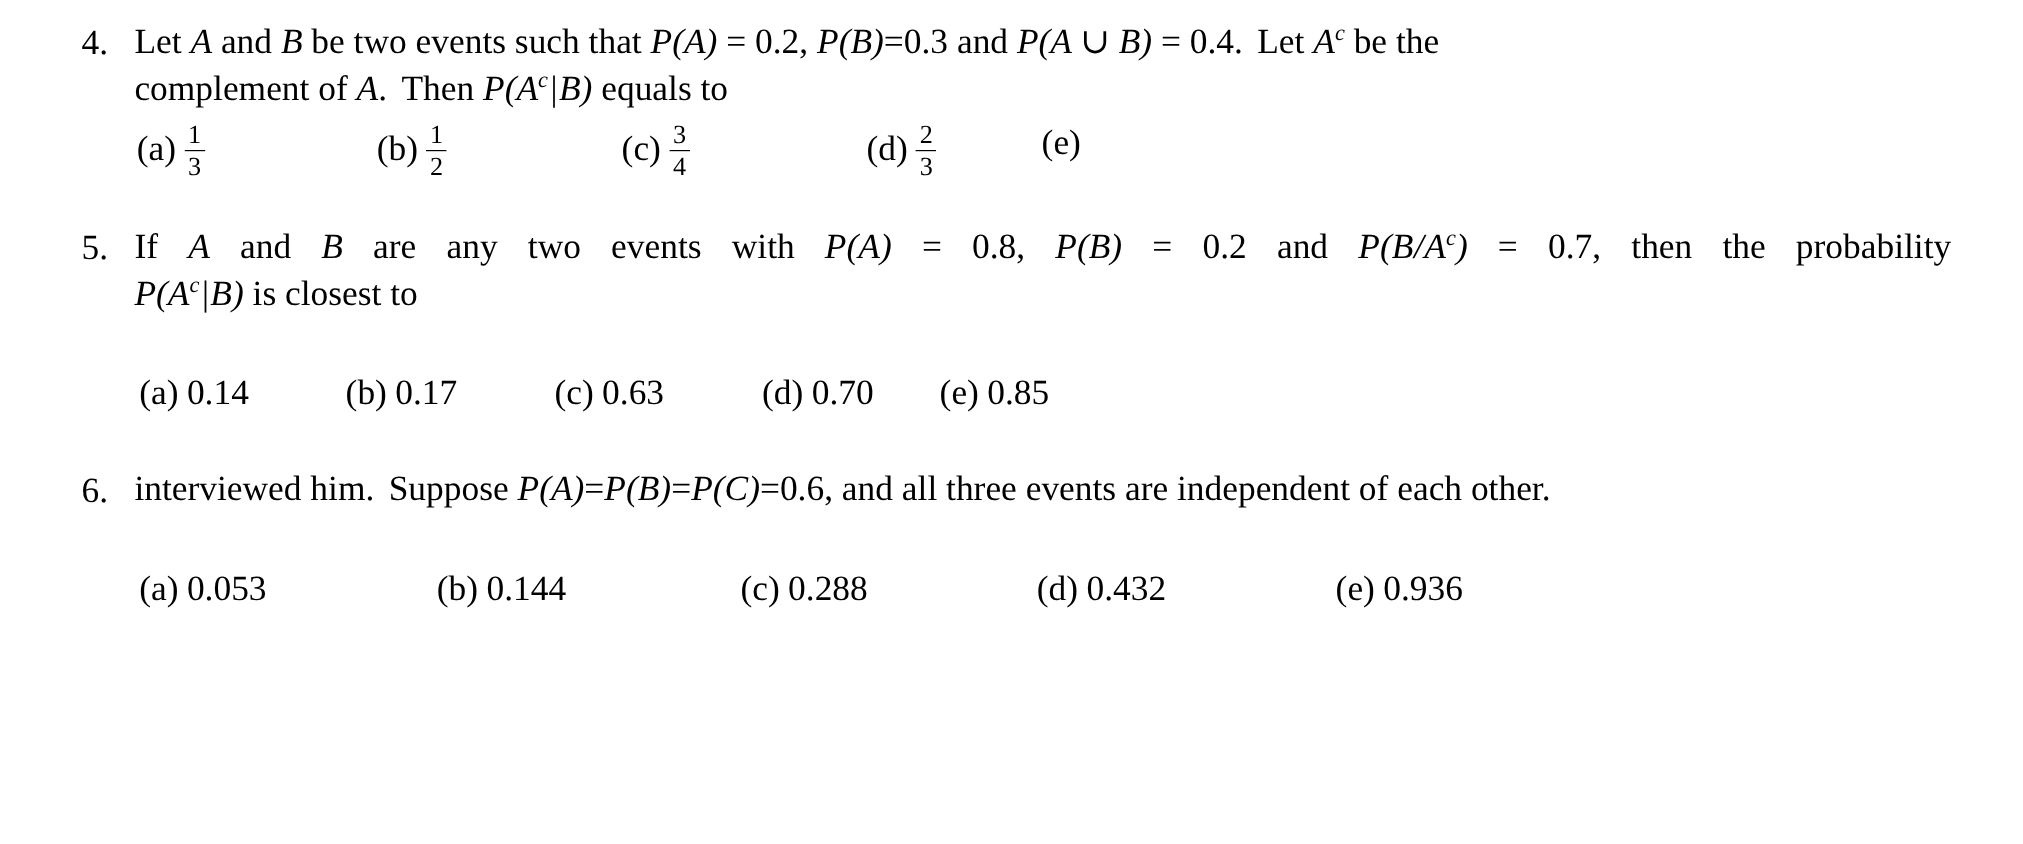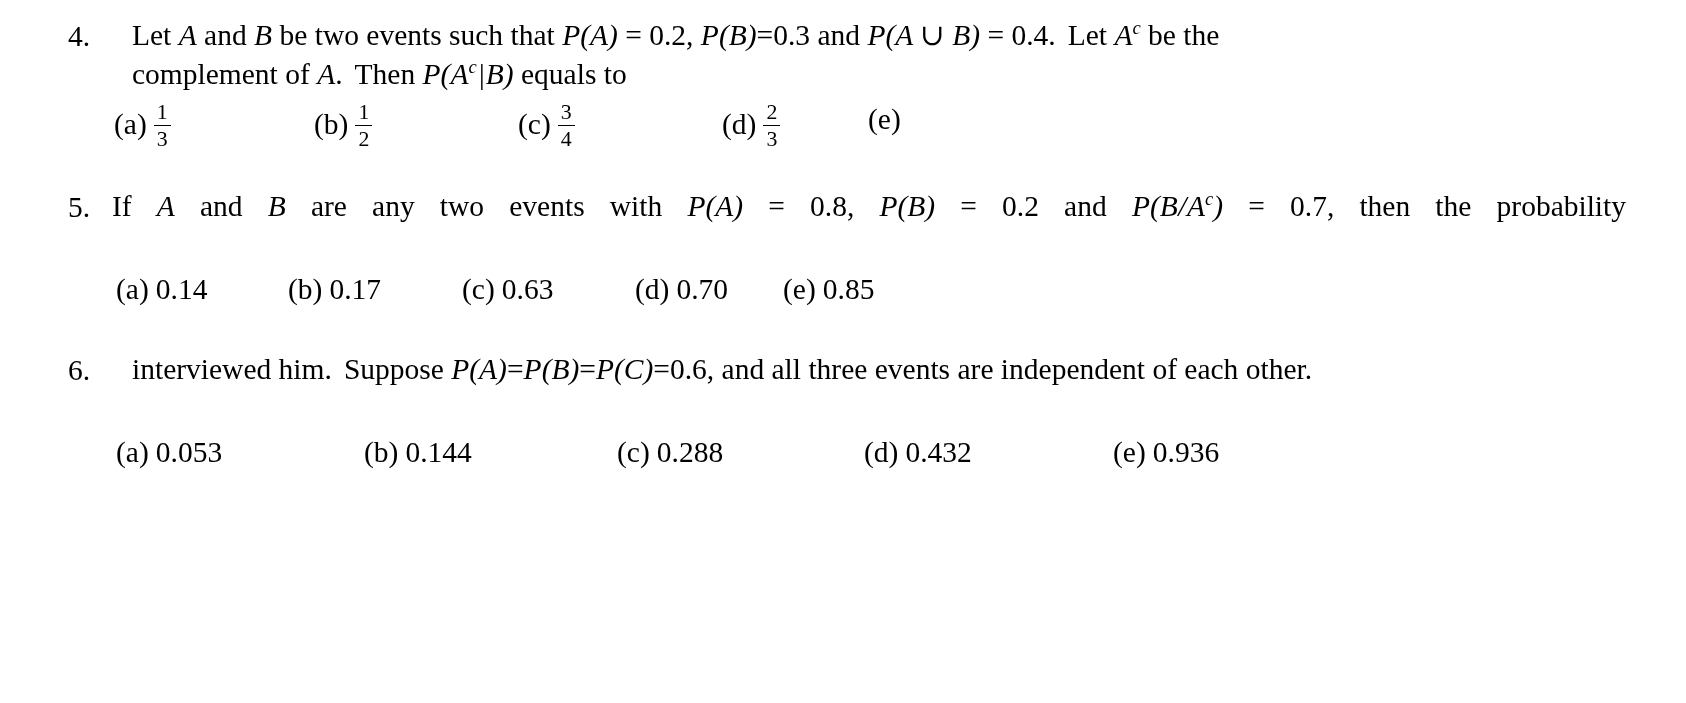--- a/index.html
+++ b/index.html
@@ -33,21 +33,20 @@
     flex: 0 0 44px;
     text-align: left;
     font-size: 29.5px;
     padding-top: 1px;
   }
   .qbody {
     flex: 1 1 auto;
   }
   .stem-line {
     white-space: nowrap;
-    margin-left: 20px;
   }
   .stem-just {
     text-align: justify;
     text-align-last: justify;
     white-space: normal;
   }
   .mathvar { font-style: italic; }
   .sup {
     font-size: 0.63em;
     vertical-align: super;
@@ -161,20 +160,21 @@
         </div>
       </div>
     </div>
   </div>
 
   <div class="problem q5">
     <div class="qnum">5.</div>
     <div class="qbody">
       <div class="stem-just"><span>If </span><span class="mathvar">A</span><span> and </span><span class="mathvar">B</span><span> are any two events with </span><span class="mathvar">P</span><span class="mathvar">(A)</span><span> = 0.8, </span><span class="mathvar">P</span><span class="mathvar">(B)</span><span> = 0.2 and </span><span class="mathvar">P</span><span class="mathvar">(B</span><span class="bar">/</span><span class="mathvar">A</span><span class="sup">c</span><span class="mathvar">)</span><span> = 0.7, then the probability</span></div>
 
+      <div class="stem-line"><span class="mathvar">P</span><span class="mathvar">(A</span><span class="sup">c</span><span class="bar">|</span><span class="mathvar">B)</span><span> is closest to</span></div>
 
       <div class="opts q5-opts">
         <div class="opt">
           <span class="opt-label">(a)</span>
           <span>0.14</span>
         </div>
         <div class="opt">
           <span class="opt-label">(b)</span>
           <span>0.17</span>
         </div>

